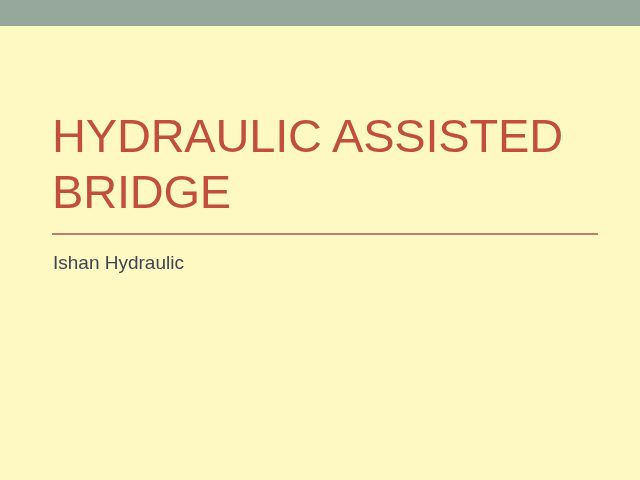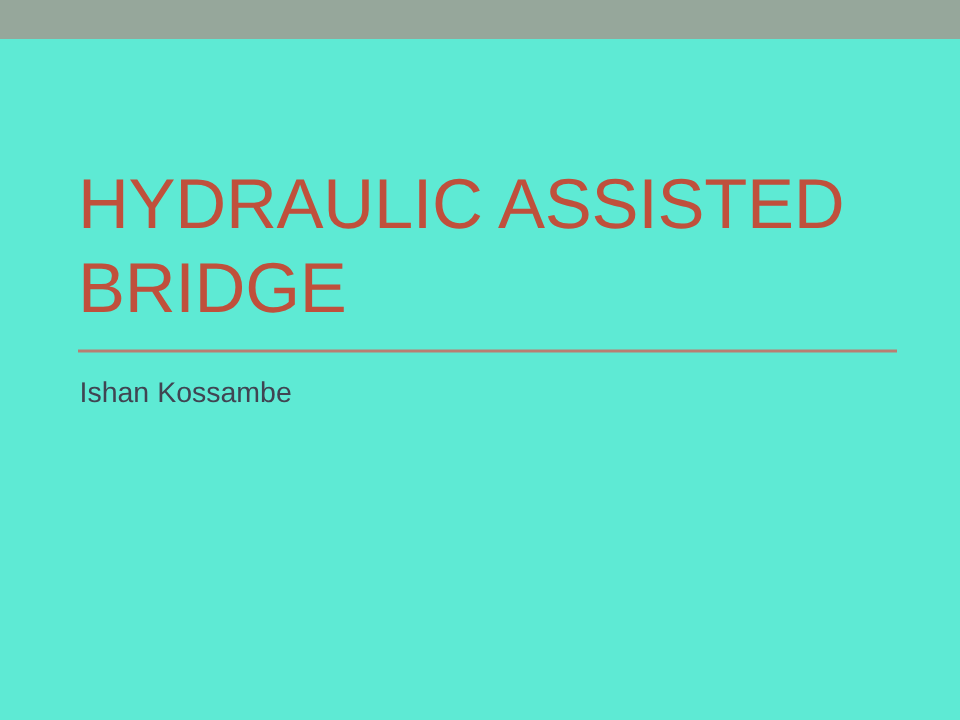--- a/index.html
+++ b/index.html
@@ -11,21 +11,21 @@
     height: 480px;
     background: #ffffff;
     font-family: "Liberation Sans", sans-serif;
     overflow: hidden;
   }
 
   .slide {
     position: relative;
     width: 640px;
     height: 480px;
-    background: #5eead4;
+    background: #fef9c3;
     box-sizing: border-box;
   }
 
   
   .top-bar {
     position: absolute;
     left: 0;
     top: 0;
     width: 640px;
     height: 26px;
@@ -91,16 +91,16 @@
 
   <div class="top-bar"></div>
 
   <div class="title-block">
     <h1 class="slide-title">Hydraulic Assisted Bridge</h1>
   </div>
 
   <hr class="title-rule">
 
   <div class="subtitle-block">
-    <p class="subtitle-line">Ishan Kossambe</p>
+    <p class="subtitle-line">Ishan Hydraulic</p>
   </div>
 
 </div>
 
 </body></html>

